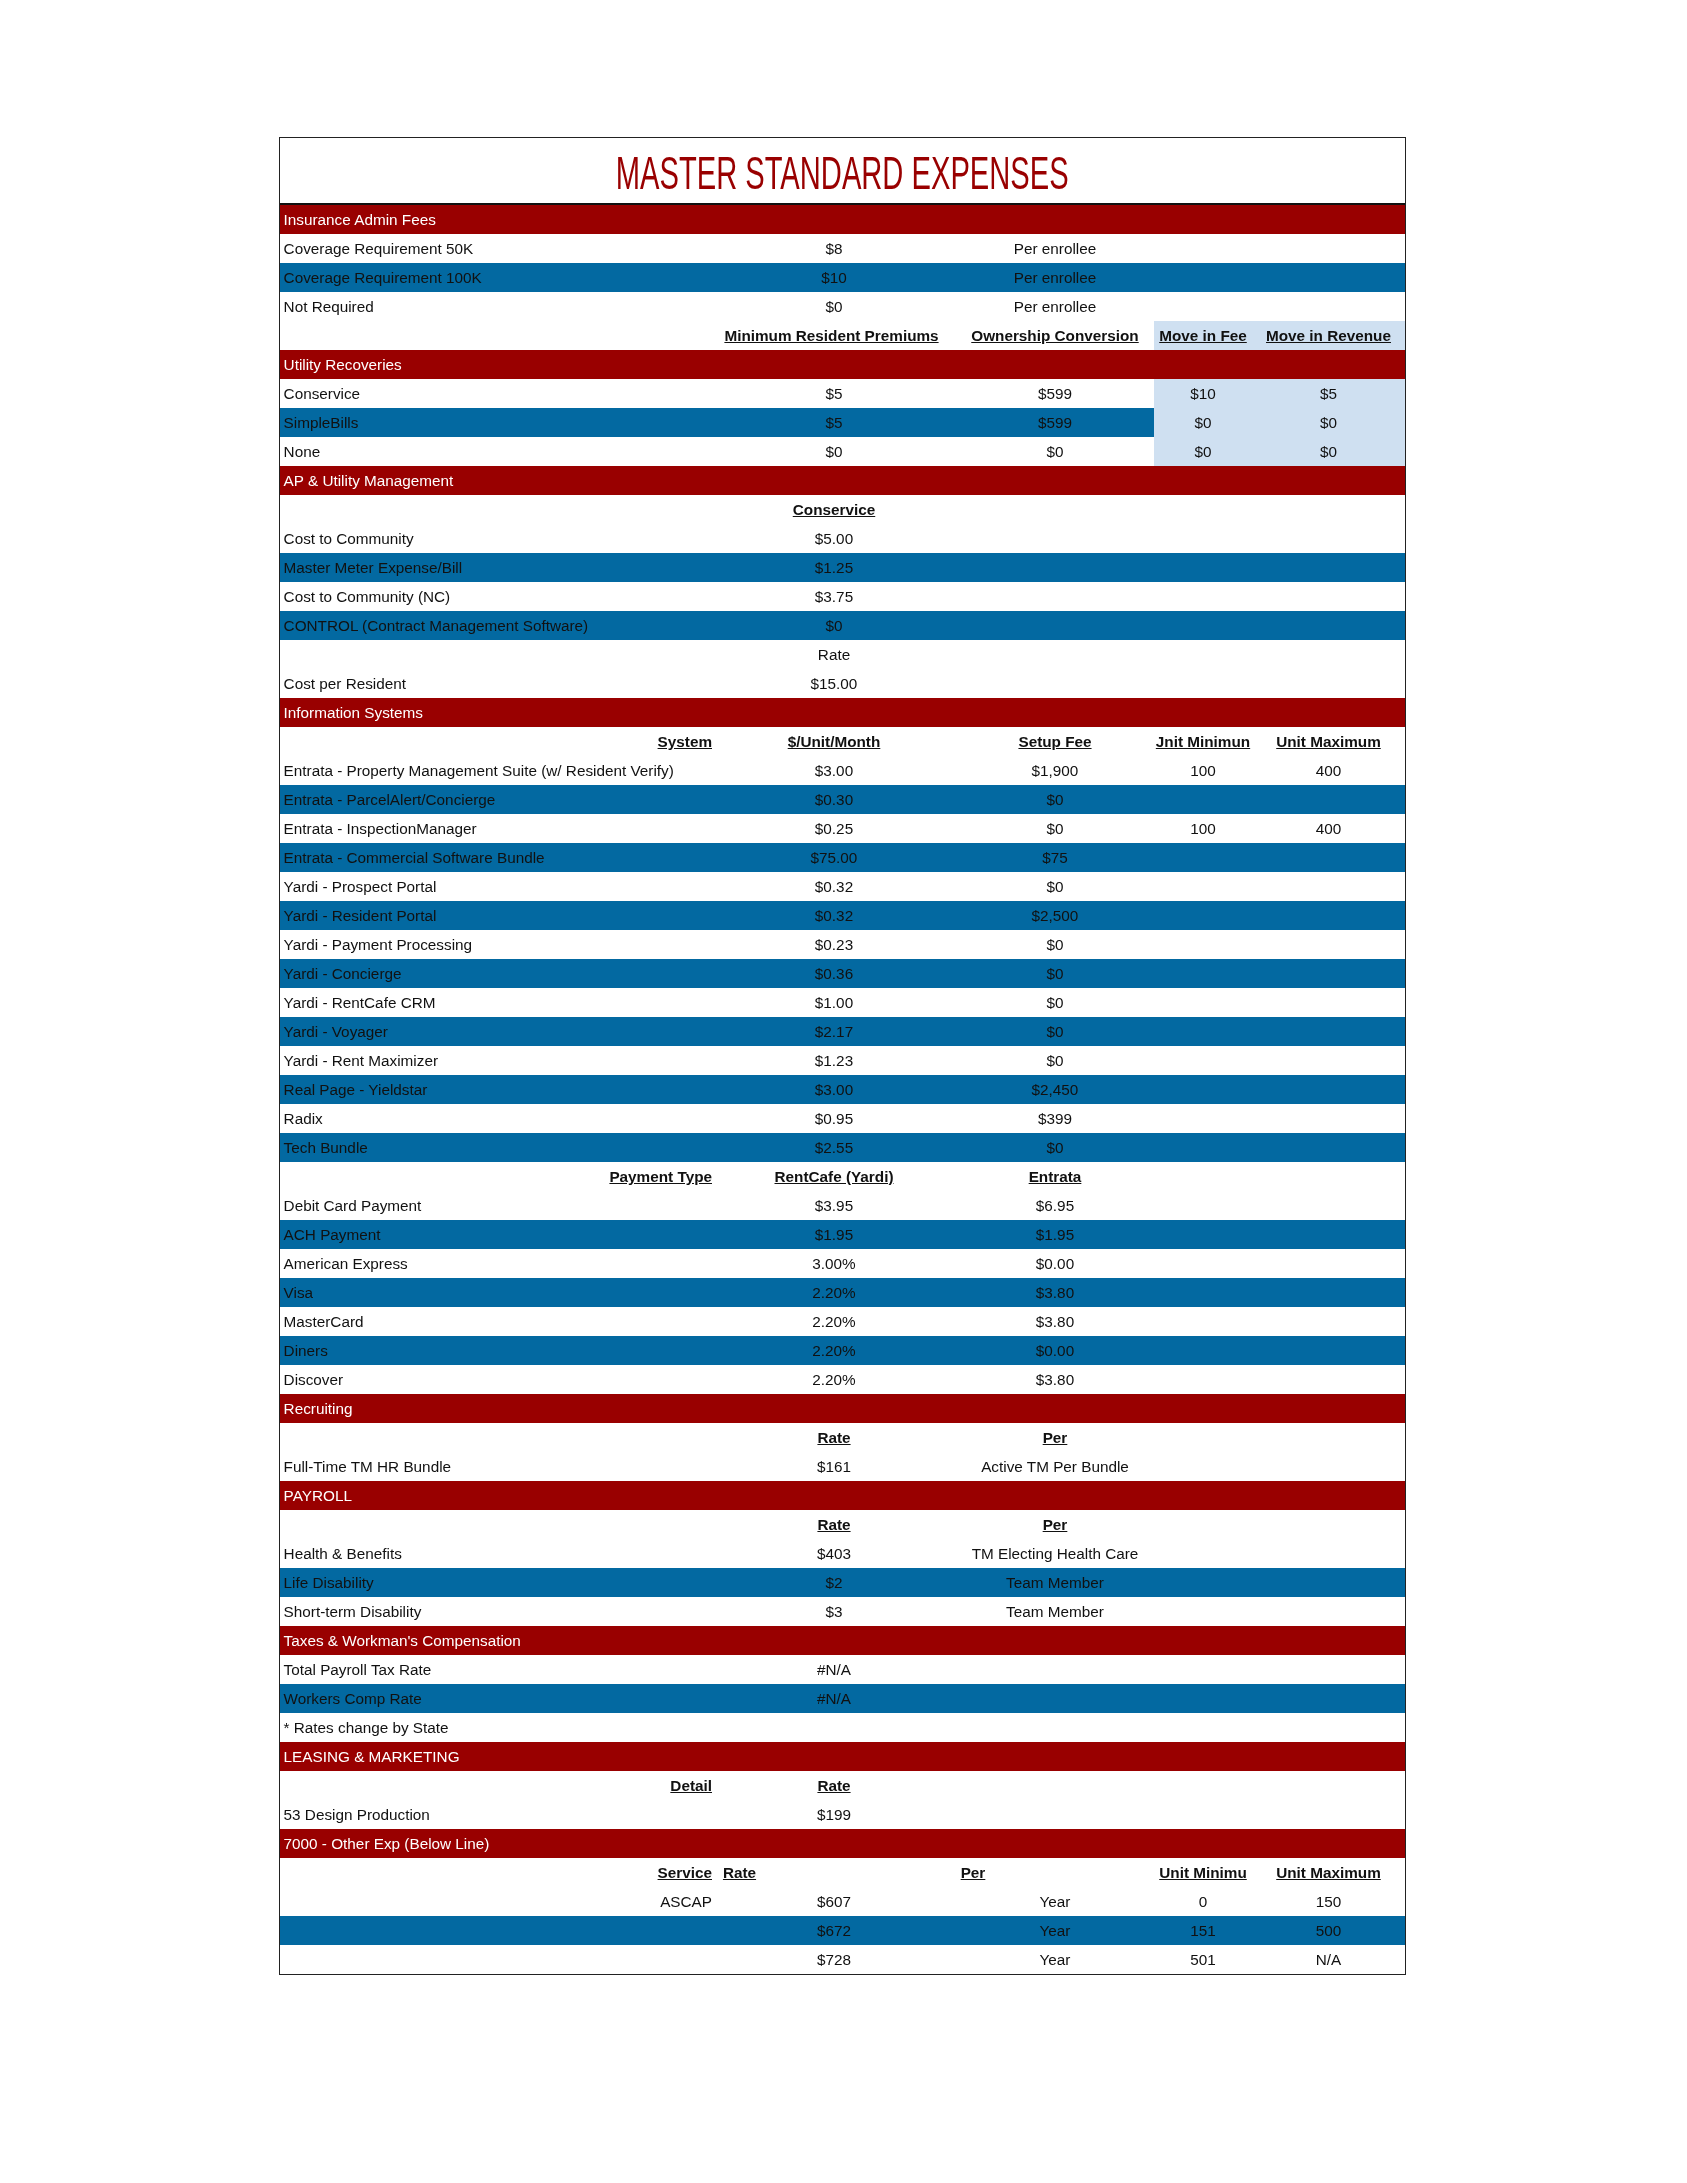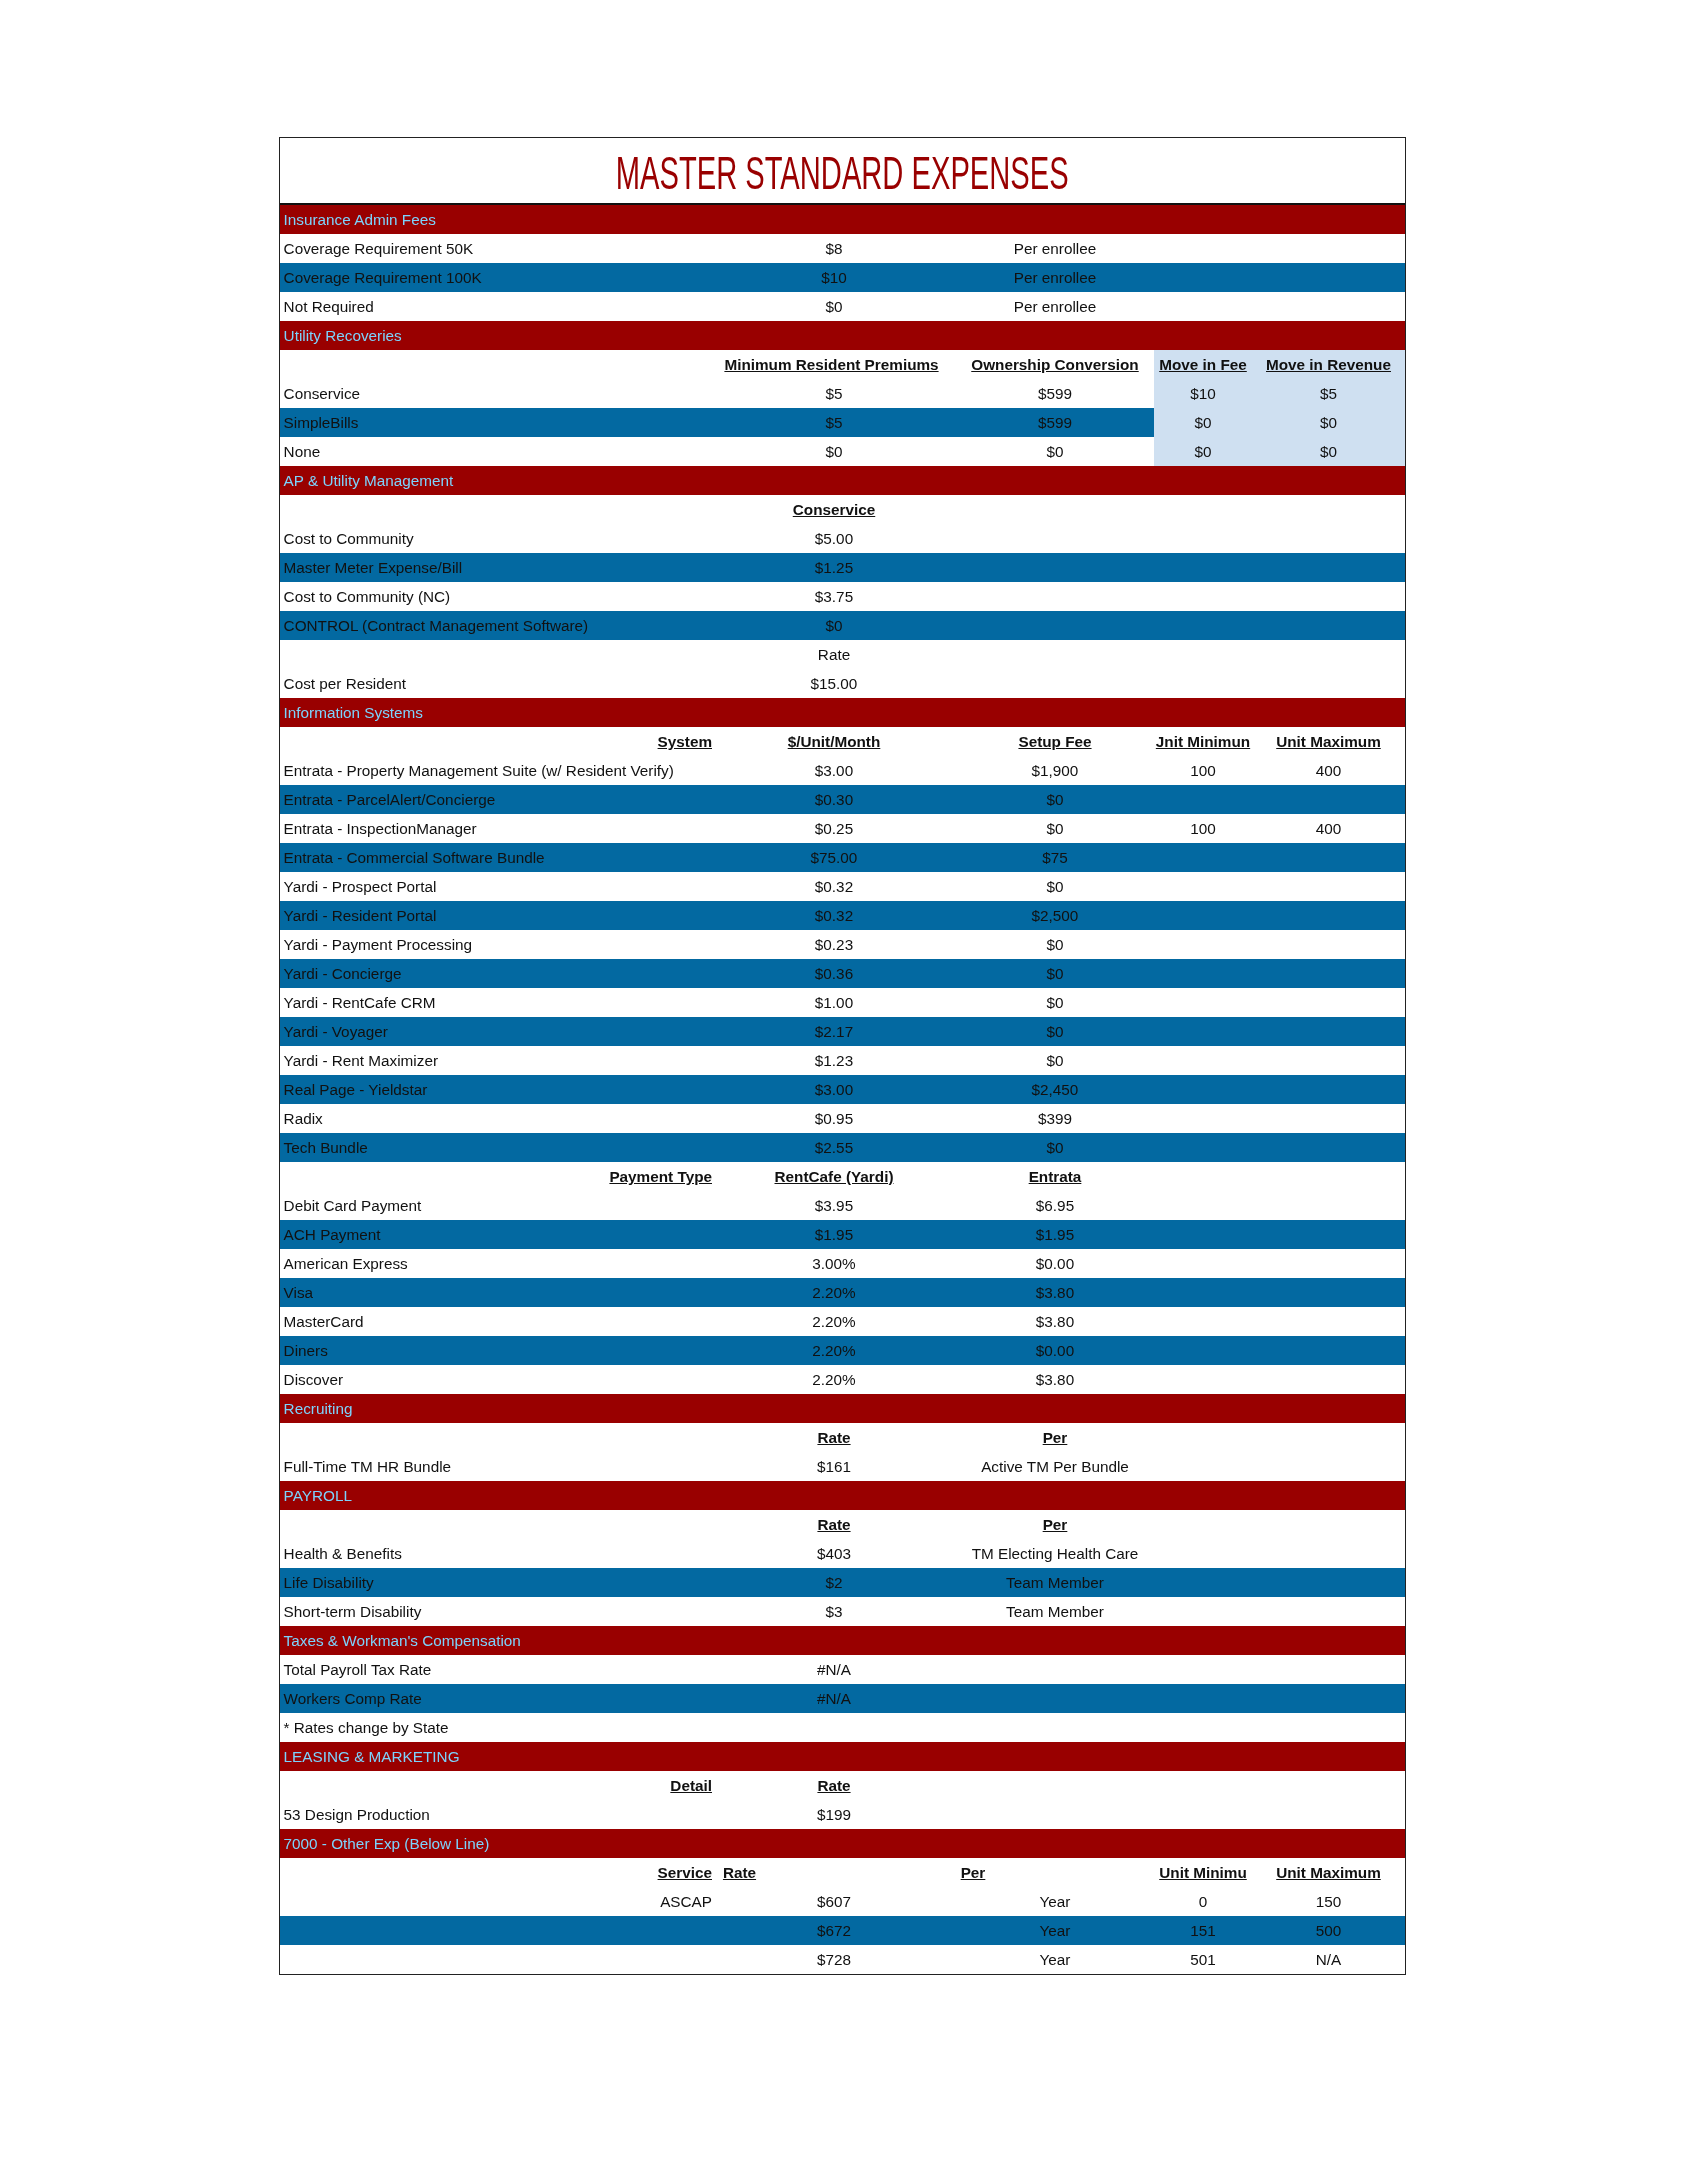--- a/index.html
+++ b/index.html
@@ -2,21 +2,21 @@
 <html style="font-size:11.7px"><head>
 <meta charset="utf-8">
 <style>
   html, body { margin:0; padding:0; background:#ffffff; }
   body { width:1687px; height:2183px; position:relative; font-family:"Liberation Sans", sans-serif; color:#111; }
   .sheet { position:absolute; left:279px; top:137px; width:1127px; border:1.5px solid #222; box-sizing:border-box; background:#fff; }
   .title-row { height:65px; border-bottom:2.2px solid #111; position:relative; display:flex; align-items:center; justify-content:center; overflow:hidden; }
   .title-text { font-family:"Liberation Sans", sans-serif; font-size:47px; color:#990000; transform:scaleX(0.62); white-space:nowrap; letter-spacing:0px; margin-top:4.4px; }
   .row { height:29px; position:relative; font-size:15.3px; line-height:29px; white-space:nowrap; }
   .row.zebra { background:#0369a1; }
-  .row.section { background:#990000; color:#7dd3fc; }
+  .row.section { background:#990000; color:#ffffff; }
   .row.section .cell-a { padding-left:3.6px; }
   .cell { position:absolute; top:0; height:100%; overflow:hidden; }
   .cell-a { left:0; width:432px; padding-left:3.6px; box-sizing:border-box; }
   .cell-a.center { text-align:right; padding-left:0; }
   .cell-b { left:432px; width:244px; text-align:center; }
   .cell-c { left:676px; width:198px; text-align:center; }
   .cell-d { left:874px; width:98px; text-align:center; }
   .cell-e { left:972px; width:153px; text-align:center; }
   .hdr { font-weight:bold; text-decoration:underline; }
   .blue { background:#cfe0f1; }
@@ -46,28 +46,28 @@
     <span class="cell cell-a">Coverage Requirement 100K</span>
     <span class="cell cell-b">$10</span>
     <span class="cell cell-c">Per enrollee</span>
   </div>
   <div class="row">
     <span class="cell cell-a">Not Required</span>
     <span class="cell cell-b">$0</span>
     <span class="cell cell-c">Per enrollee</span>
   </div>
 
-  <div class="row section">
-    <span class="cell cell-a">Utility Recoveries</span>
-  </div>
   <div class="row">
     <span class="cell cell-b hdr" style="left:409px;width:285px;">Minimum Resident Premiums</span>
     <span class="cell cell-c hdr" style="left:676px;width:198px;">Ownership Conversion</span>
     <span class="cell cell-d hdr blue">Move in Fee</span>
     <span class="cell cell-e hdr blue">Move in Revenue</span>
+  </div>
+  <div class="row section">
+    <span class="cell cell-a">Utility Recoveries</span>
   </div>
   <div class="row">
     <span class="cell cell-a">Conservice</span>
     <span class="cell cell-b">$5</span>
     <span class="cell cell-c">$599</span>
     <span class="cell cell-d blue">$10</span>
     <span class="cell cell-e blue">$5</span>
   </div>
   <div class="row zebra">
     <span class="cell cell-a">SimpleBills</span>

